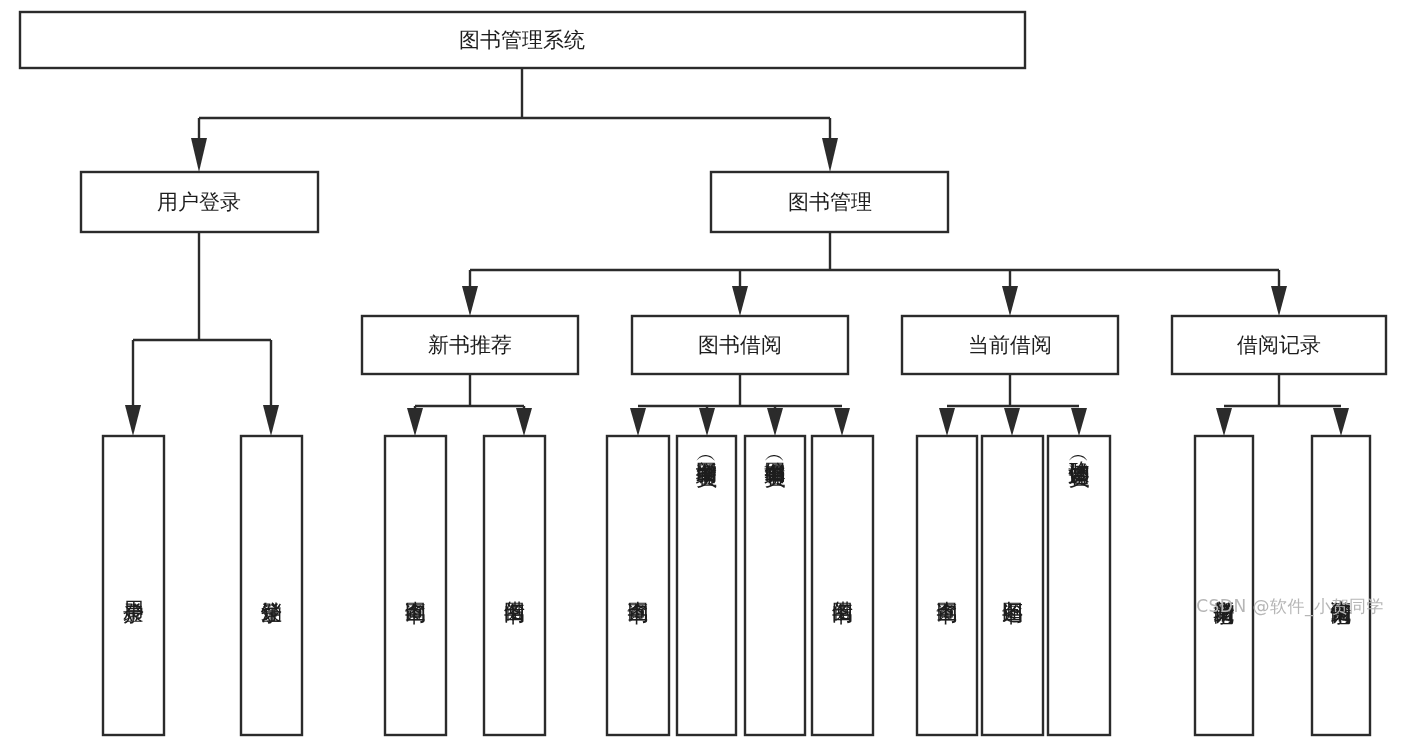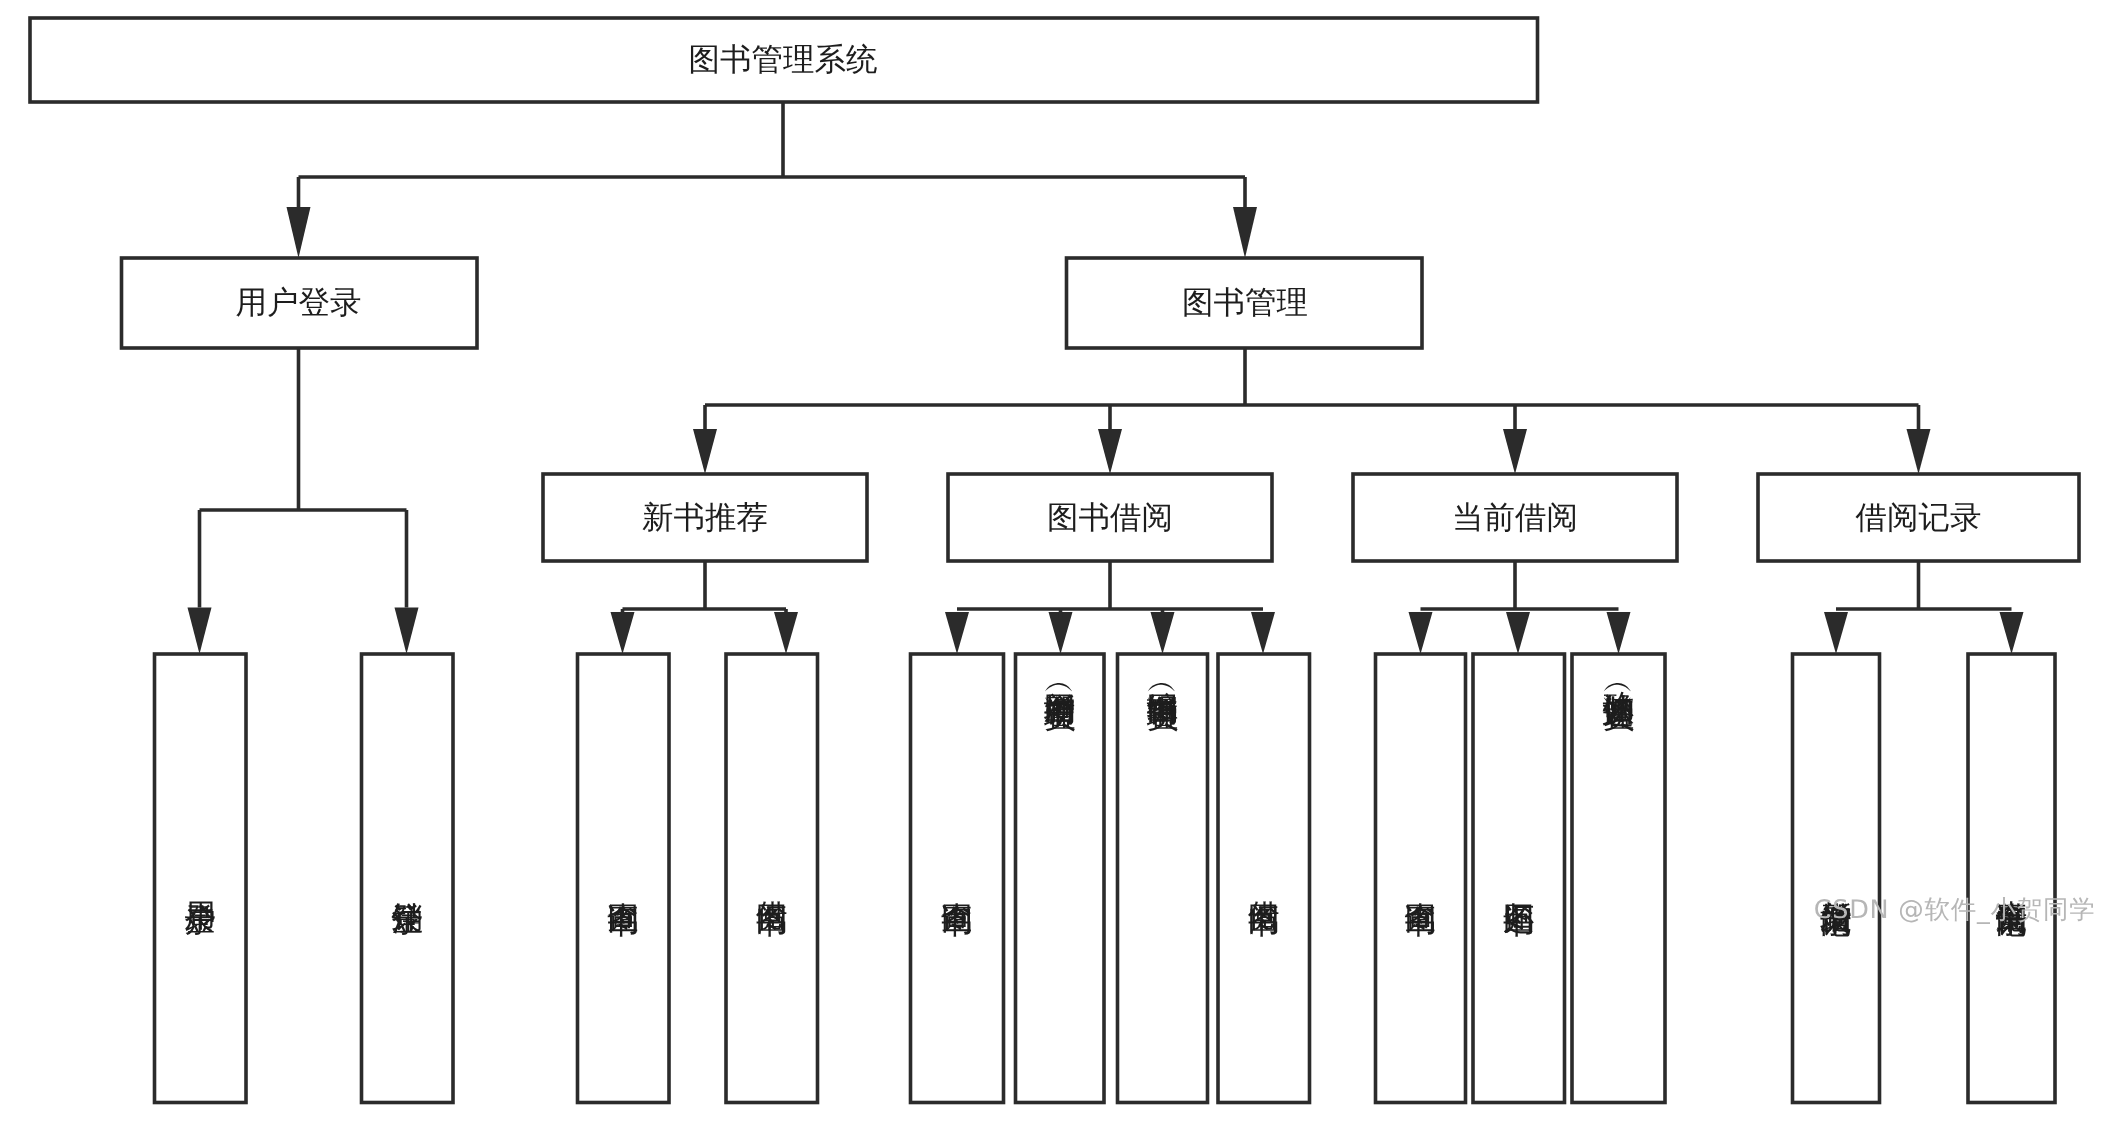--- a/index.html
+++ b/index.html
@@ -59,21 +59,21 @@
     text-orientation: upright;
     font-family: "DejaVu Sans", "Liberation Sans", sans-serif;
     font-size: 21px;
     line-height: 1.05;
     color: #1d1d1d;
     letter-spacing: 1px;
     white-space: nowrap;
   }
   .watermark {
     position: absolute;
-    right: 8px;
+    right: 21px;
     bottom: 6px;
     font-family: "DejaVu Sans", "Liberation Sans", sans-serif;
     font-size: 17px;
     color: #b6b6b6;
     white-space: nowrap;
     letter-spacing: 0.5px;
   }
 </style>
 </head>
 <body>

